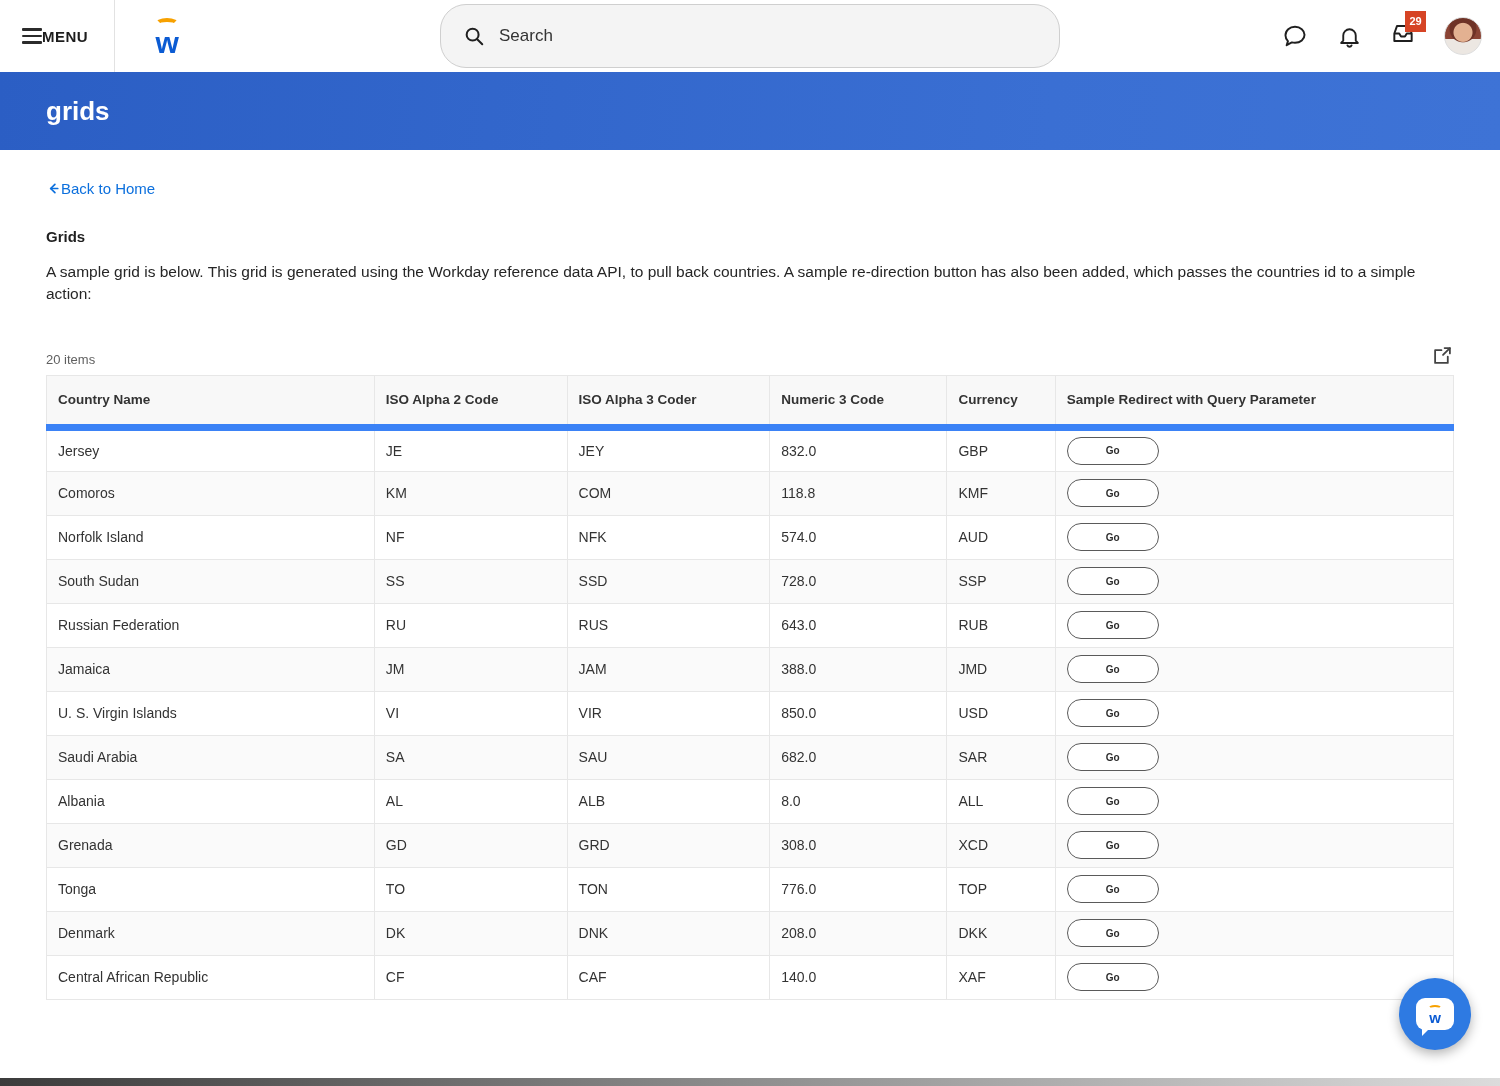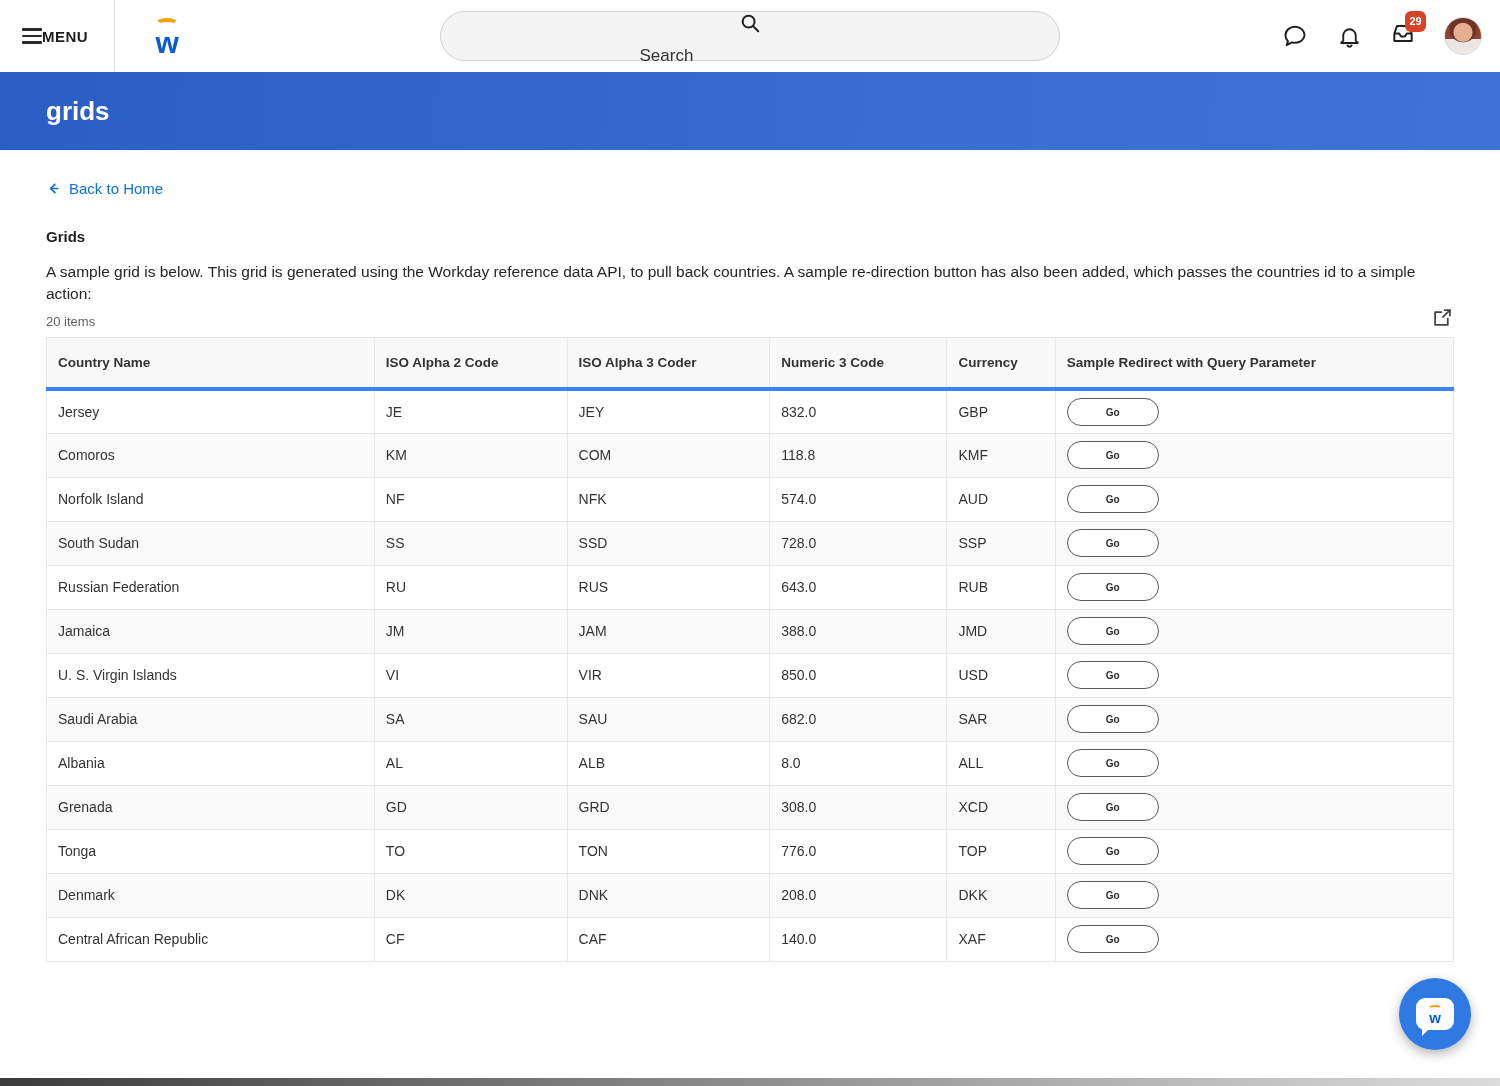--- a/index.html
+++ b/index.html
@@ -12,58 +12,58 @@
   .menu-area { display:flex; align-items:center; padding:0 26px 0 22px; cursor:pointer; height:100%; }
   .hamburger { display:inline-flex; flex-direction:column; gap:4px; }
   .hamburger span { width:20px; height:2.5px; background:#2b2b2b; border-radius:1px; }
   .menu-label { font-size:15px; font-weight:bold; letter-spacing:.5px; color:#1d1d1d; }
   .topbar-divider { width:1px; height:72px; background:#e2e2e2; }
   .logo { position:relative; margin-left:30px; width:44px; height:44px; display:flex; align-items:flex-end; justify-content:center; cursor:pointer; }
   .logo-arc { position:absolute; top:4px; left:50%; transform:translateX(-50%); width:24px; height:12px;
     border:4px solid transparent; border-top-color:#f7a100; border-radius:50%; }
   .logo-w { font-size:30px; font-weight:bold; color:#0b5bd3; line-height:1; }
   .search-wrap { position:absolute; left:50%; top:50%; transform:translate(-50%,-50%); width:620px; }
-  .search-bar { display:flex; align-items:center; gap:12px; height:50px; padding:0 20px;
-    background:#f4f4f4; border:1px solid #cfcfcf; border-radius:26px;flex-direction:column; }
+  .search-bar { display:flex; align-items:center; gap:12px; height:64px; padding:0 20px;
+    background:#f4f4f4; border:1px solid #cfcfcf; border-radius:26px; }
   .search-bar input { flex:1; border:none; outline:none; background:transparent; font-size:17px; color:#222;
     font-family:"Liberation Sans", sans-serif; }
   .search-bar input::placeholder { color:#333; opacity:1; }
   .topbar-icons { position:absolute; right:18px; top:0; height:72px; display:flex; align-items:center; gap:28px; }
   .tb-icon { width:26px; height:26px; display:inline-flex; align-items:center; justify-content:center; cursor:pointer; }
   .inbox-wrap { position:relative; cursor:pointer; }
   .badge { position:absolute; top:-10px; right:-10px; min-width:21px; height:21px; padding:0 4px;
-    background:#d64425; border-radius:6px; color:#fff; font-size:11px; font-weight:bold;
+    background:#d64425; border-radius:0; color:#fff; font-size:11px; font-weight:bold;
     display:flex; align-items:center; justify-content:center; }
   .avatar { width:38px; height:38px; border-radius:50%; cursor:pointer; overflow:hidden;
     background:
       radial-gradient(circle at 50% 40%, #e3b191 0 9px, rgba(0,0,0,0) 10px),
       radial-gradient(circle at 50% 30%, #6e3226 0 13px, rgba(0,0,0,0) 14px),
       linear-gradient(180deg, #8a4334 0 58%, #ece7e2 58%);
     border:1px solid #ddd; }
 
   
   .banner { height:78px; background:linear-gradient(95deg, #2b5ec4 0%, #3a6fd3 70%, #3e73d6 100%);
     display:flex; align-items:center; padding:0 46px; }
   .banner h1 { color:#fff; font-size:26px; font-weight:bold; }
 
   
   main { padding:0 46px; }
-  .back-link { display:inline-flex; align-items:center; gap:8px; margin-top:30px;
+  .back-link { display:inline-flex; align-items:center; margin-top:30px;
     color:#0b6fdd; font-size:15px; text-decoration:none; cursor:pointer; }
   .section-heading { margin-top:28px; font-size:15px; font-weight:bold; color:#1f1f1f; }
   .description { margin-top:16px; font-size:15.5px; line-height:1.45; color:#262626; max-width:1408px; }
 
-  .grid-toolbar { margin-bottom:8px; display:flex; align-items:flex-end; justify-content:space-between; }
+  .grid-toolbar { margin-top:38px; margin-bottom:8px; display:flex; align-items:flex-end; justify-content:space-between; }
   .items-count { font-size:13px; color:#5f5f5f; }
   .expand-btn { background:none; border:none; cursor:pointer; padding:2px; line-height:0; }
 
   table { width:100%; border-collapse:collapse; table-layout:fixed; border:1px solid #d6d6d6; }
   th, td { border:1px solid #e7e7e7; padding:0 11px; text-align:left; overflow:hidden; white-space:nowrap; }
   th { height:52px; background:#f8f8f8; font-size:13.5px; font-weight:bold; color:#333;
-    border-bottom:4px solid #3b82f6; }
+    border-bottom:7px solid #3b82f6; }
   td { height:44px; font-size:14px; color:#333; background:#fff; }
   tbody tr:nth-child(even) td { background:#fafafa; }
   .go-btn { width:92px; height:28px; border-radius:15px; border:1.5px solid #5a5a5a; background:#fff;
     font-size:10px; font-weight:bold; color:#2c2c2c; cursor:pointer; font-family:"Liberation Sans", sans-serif; }
 
   
   .assistant { position:absolute; right:29px; bottom:36px; width:72px; height:72px; border-radius:50%;
     background:#2e7ae2; border:none; cursor:pointer; box-shadow:0 4px 12px rgba(0,0,0,.3);
     display:flex; align-items:center; justify-content:center; z-index:40; }
   .assistant-bubble { position:relative; width:38px; height:32px; background:#fff; border-radius:9px;

